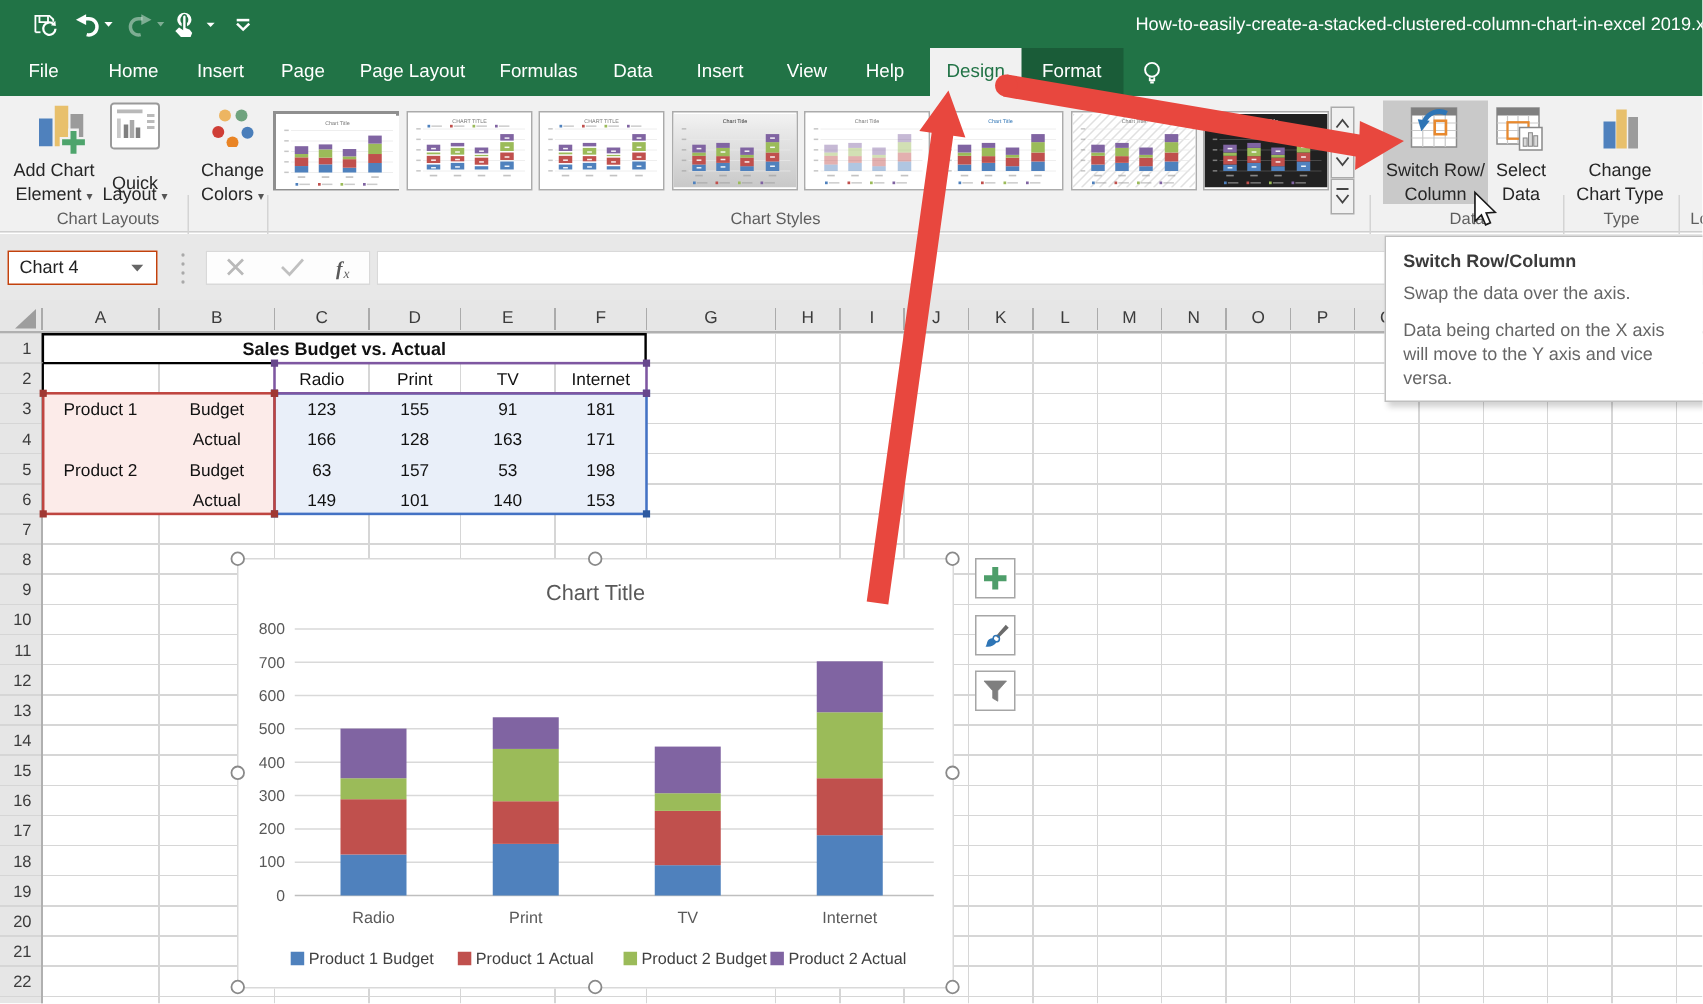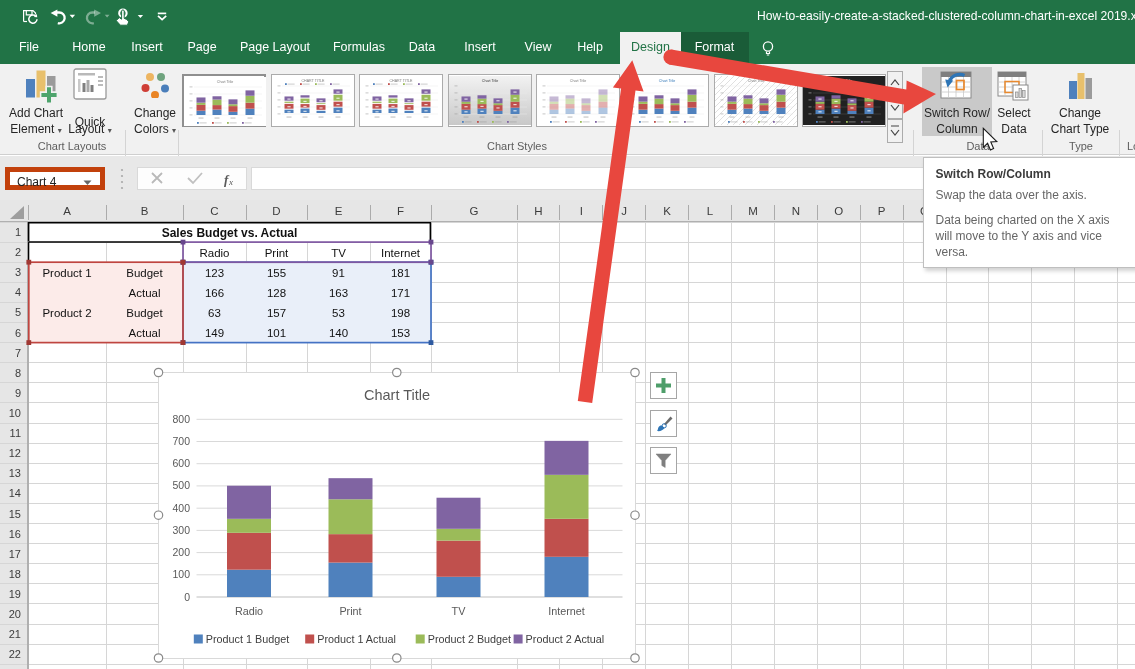--- a/index.html
+++ b/index.html
@@ -510,21 +510,21 @@
     <rect x="19.5" y="8" width="6.5" height="21" fill="#9b9b9b"></rect>
   </svg>
 <div class="lbl" style="left:957px;top:106px">Switch Row/</div>
 <div class="lbl" style="left:957px;top:121.5px">Column</div>
 <div class="lbl" style="left:1014px;top:106px">Select</div>
 <div class="lbl" style="left:1014px;top:121.5px">Data</div>
 <div class="lbl" style="left:1080px;top:106px">Change</div>
 <div class="lbl" style="left:1080px;top:121.5px">Chart Type</div>
 
 <div style="position:absolute;left:0;top:155.5px;width:1135px;height:44.5px;background:#e8e8e8">
-<div style="position:absolute;left:5px;top:11px;width:100px;height:23px;background:#fff;border:5px solid #c2410c;font-size:12px;color:#222;line-height:21px;padding-left:7px">Chart 4<svg width="9" height="6" viewBox="0 0 9 6" style="position:absolute;right:8px;top:8px">
+<div style="position:absolute;left:5px;top:11px;width:100px;height:23px;background:#fff;border:1px solid #c2410c;font-size:12px;color:#222;line-height:21px;padding-left:7px">Chart 4<svg width="9" height="6" viewBox="0 0 9 6" style="position:absolute;right:8px;top:8px">
         <path d="M0.5 0.5 L4.5 5 L8.5 0.5" fill="#666"></path>
       </svg></div>
 <svg width="4" height="24" viewBox="0 0 4 24" style="position:absolute;left:120px;top:11px">
       <circle cx="2" cy="3" r="1.1" fill="#a9a9a9"></circle>
       <circle cx="2" cy="9" r="1.1" fill="#a9a9a9"></circle>
       <circle cx="2" cy="15" r="1.1" fill="#a9a9a9"></circle>
       <circle cx="2" cy="21" r="1.1" fill="#a9a9a9"></circle>
     </svg>
 <div style="position:absolute;left:137px;top:11px;width:110px;height:23px;background:#fdfdfd;border:1px solid #d9d9d9">
 <svg width="108" height="21" viewBox="0 0 108 21">

